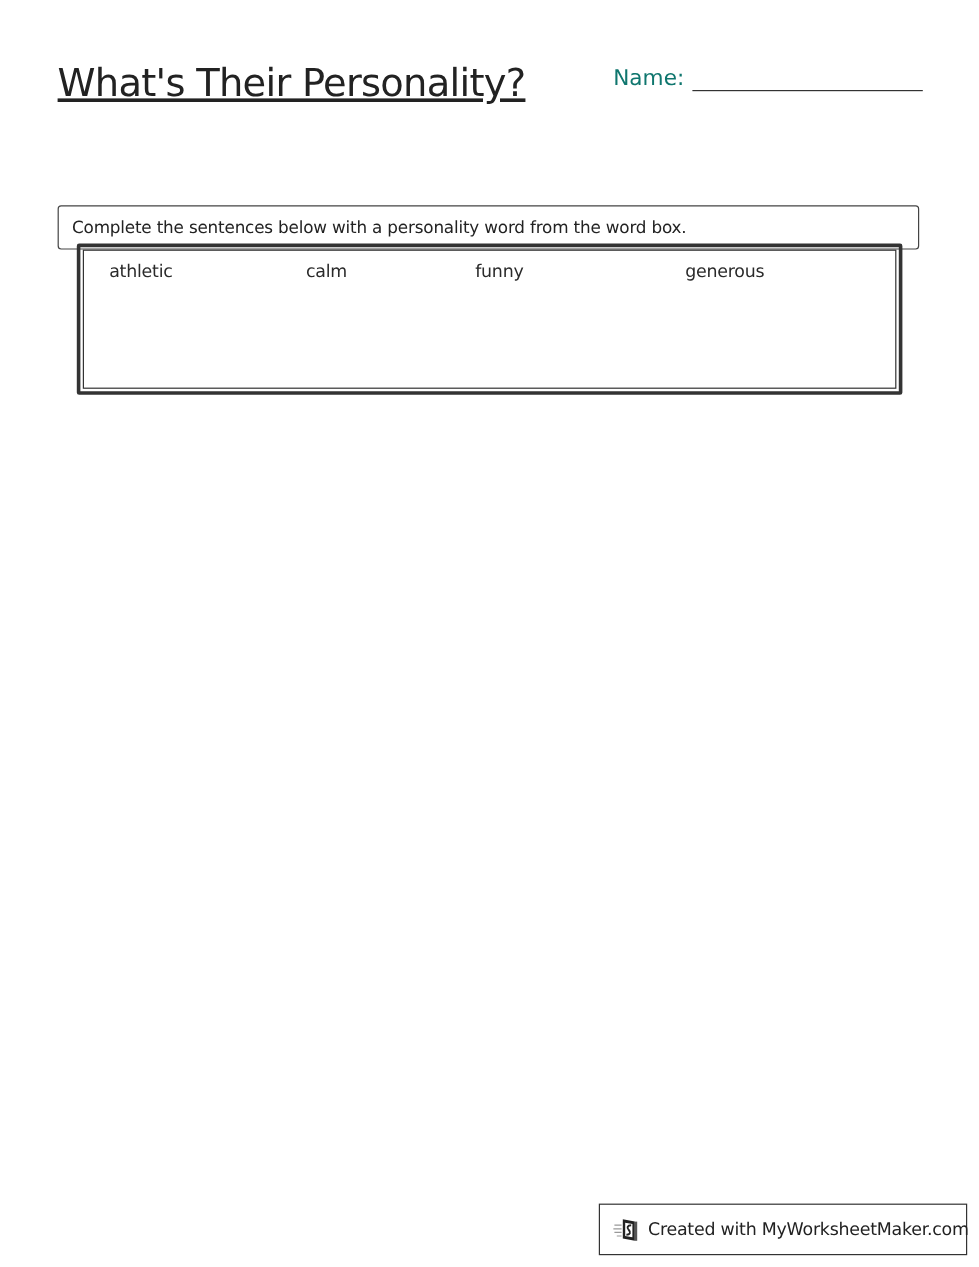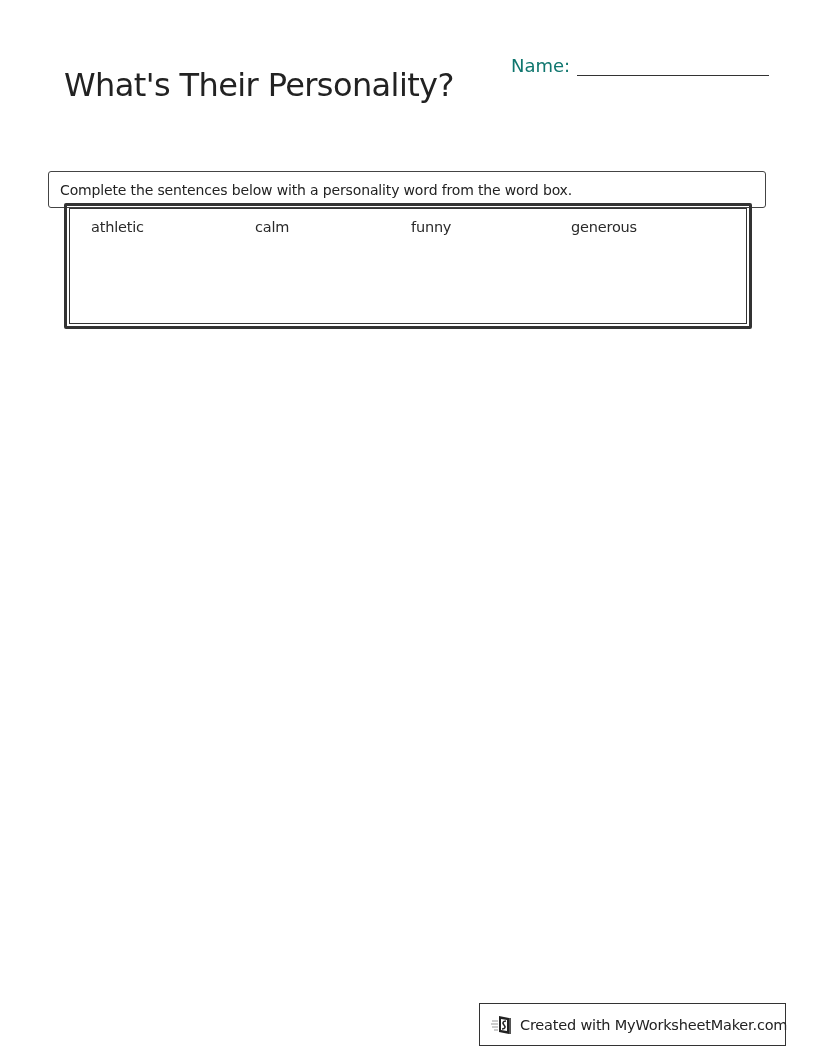--- a/index.html
+++ b/index.html
@@ -16,23 +16,24 @@
       color: #222222;
     }
     .page-title {
       position: absolute;
       left: 48px;
       top: 47px;
       font-size: 32px;
       font-weight: normal;
       color: #222222;
       letter-spacing: -0.6px;
-      margin: 16px;
+      margin: 0;
       line-height: 44px;
       white-space: nowrap;
+      text-decoration: underline;
     }
     .name-field {
       position: absolute;
       left: 511px;
       top: 50px;
       width: 258px;
       height: 30px;
     }
     .name-label {
       position: absolute;
@@ -109,26 +110,26 @@
       position: absolute;
       top: 0;
       font-size: 14.5px;
       line-height: 22px;
       color: #2a2a2a;
       letter-spacing: -0.2px;
       white-space: nowrap;
     }
     .col-0 { left: 0; }
     .col-1 { left: 164px; }
-    .col-2 { left: 320px; }
+    .col-2 { left: 305px; }
     .col-3 { left: 480px; }
 
     .footer-badge {
       position: absolute;
-      left: 479px;
+      left: 499px;
       top: 1003px;
       width: 307px;
       height: 43px;
       border: 1px solid #333333;
       box-sizing: border-box;
     }
     .footer-icon {
       position: absolute;
       left: 11px;
       top: 11px;

